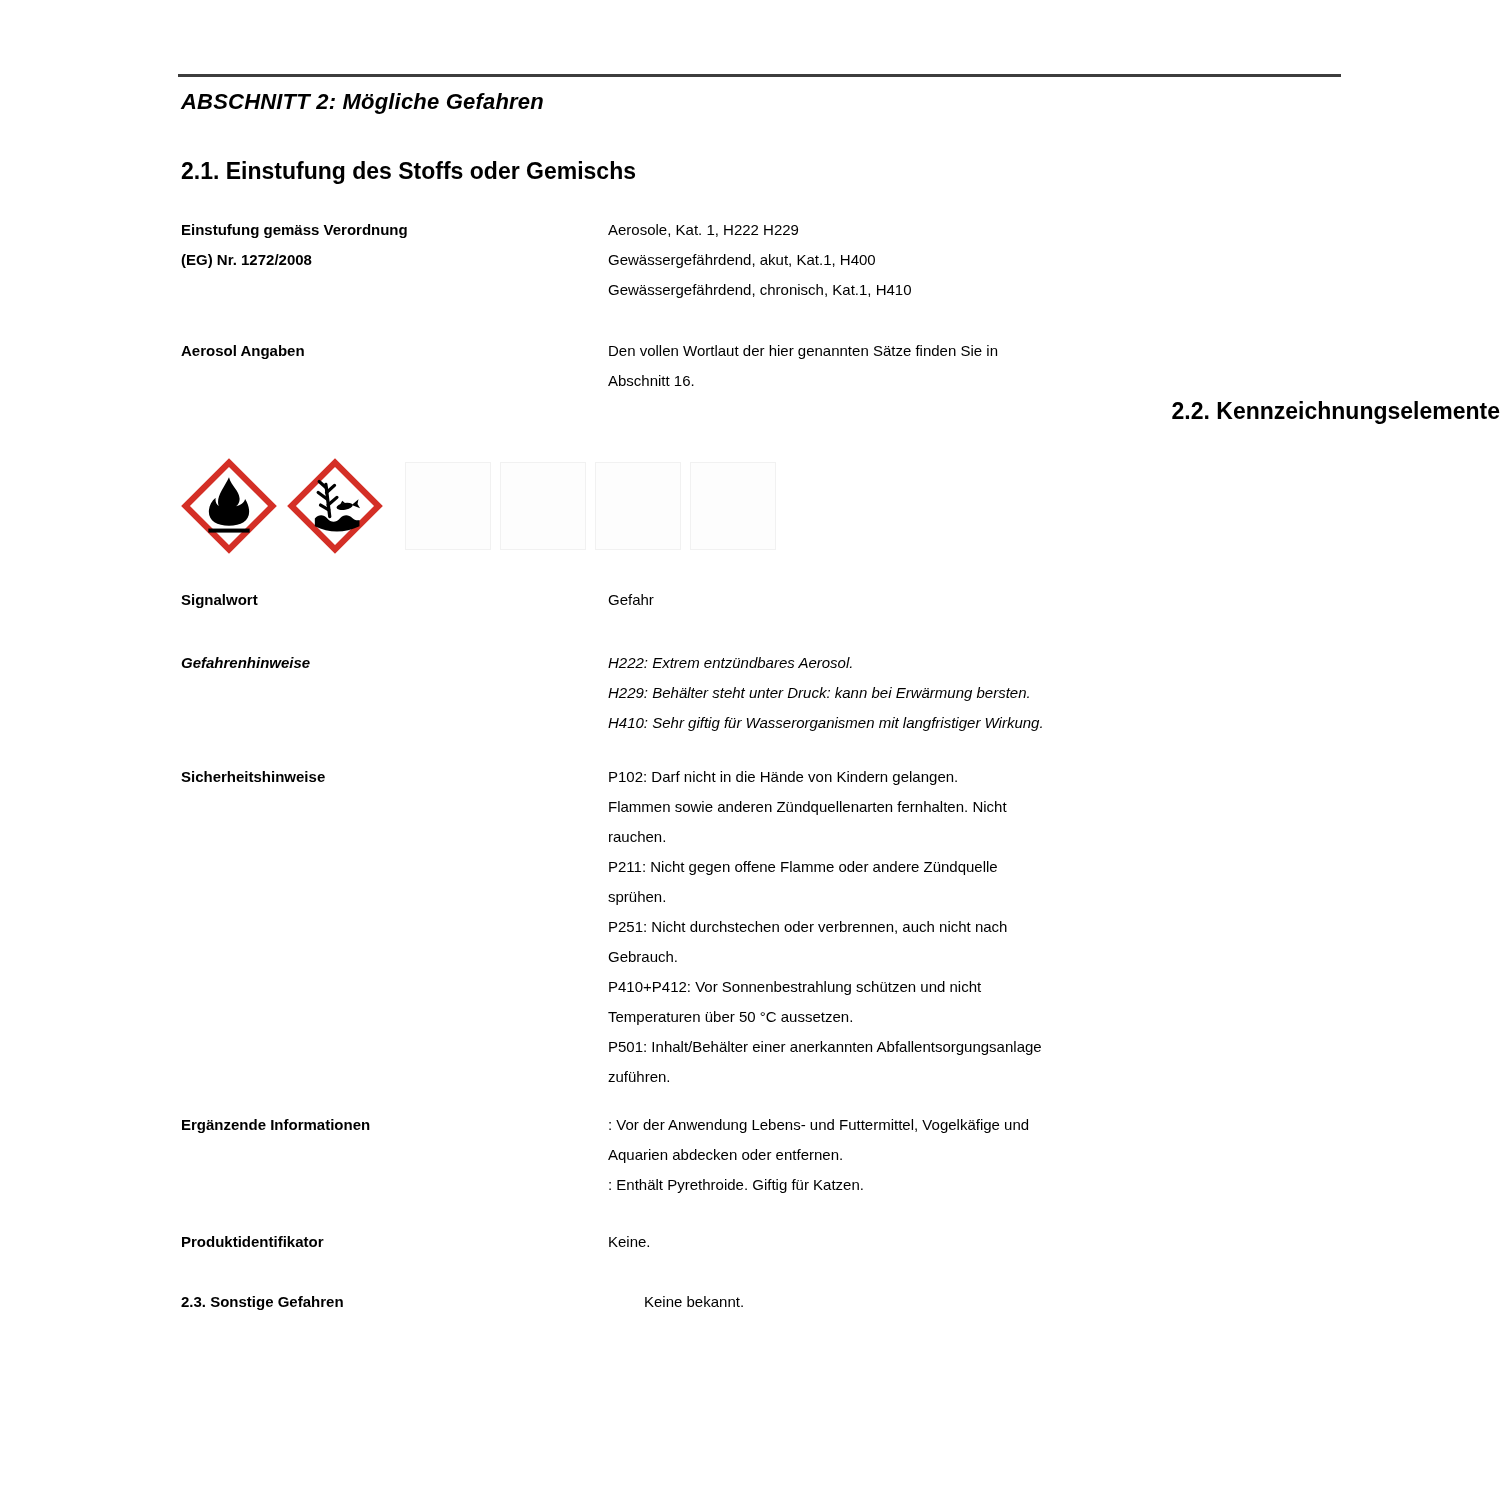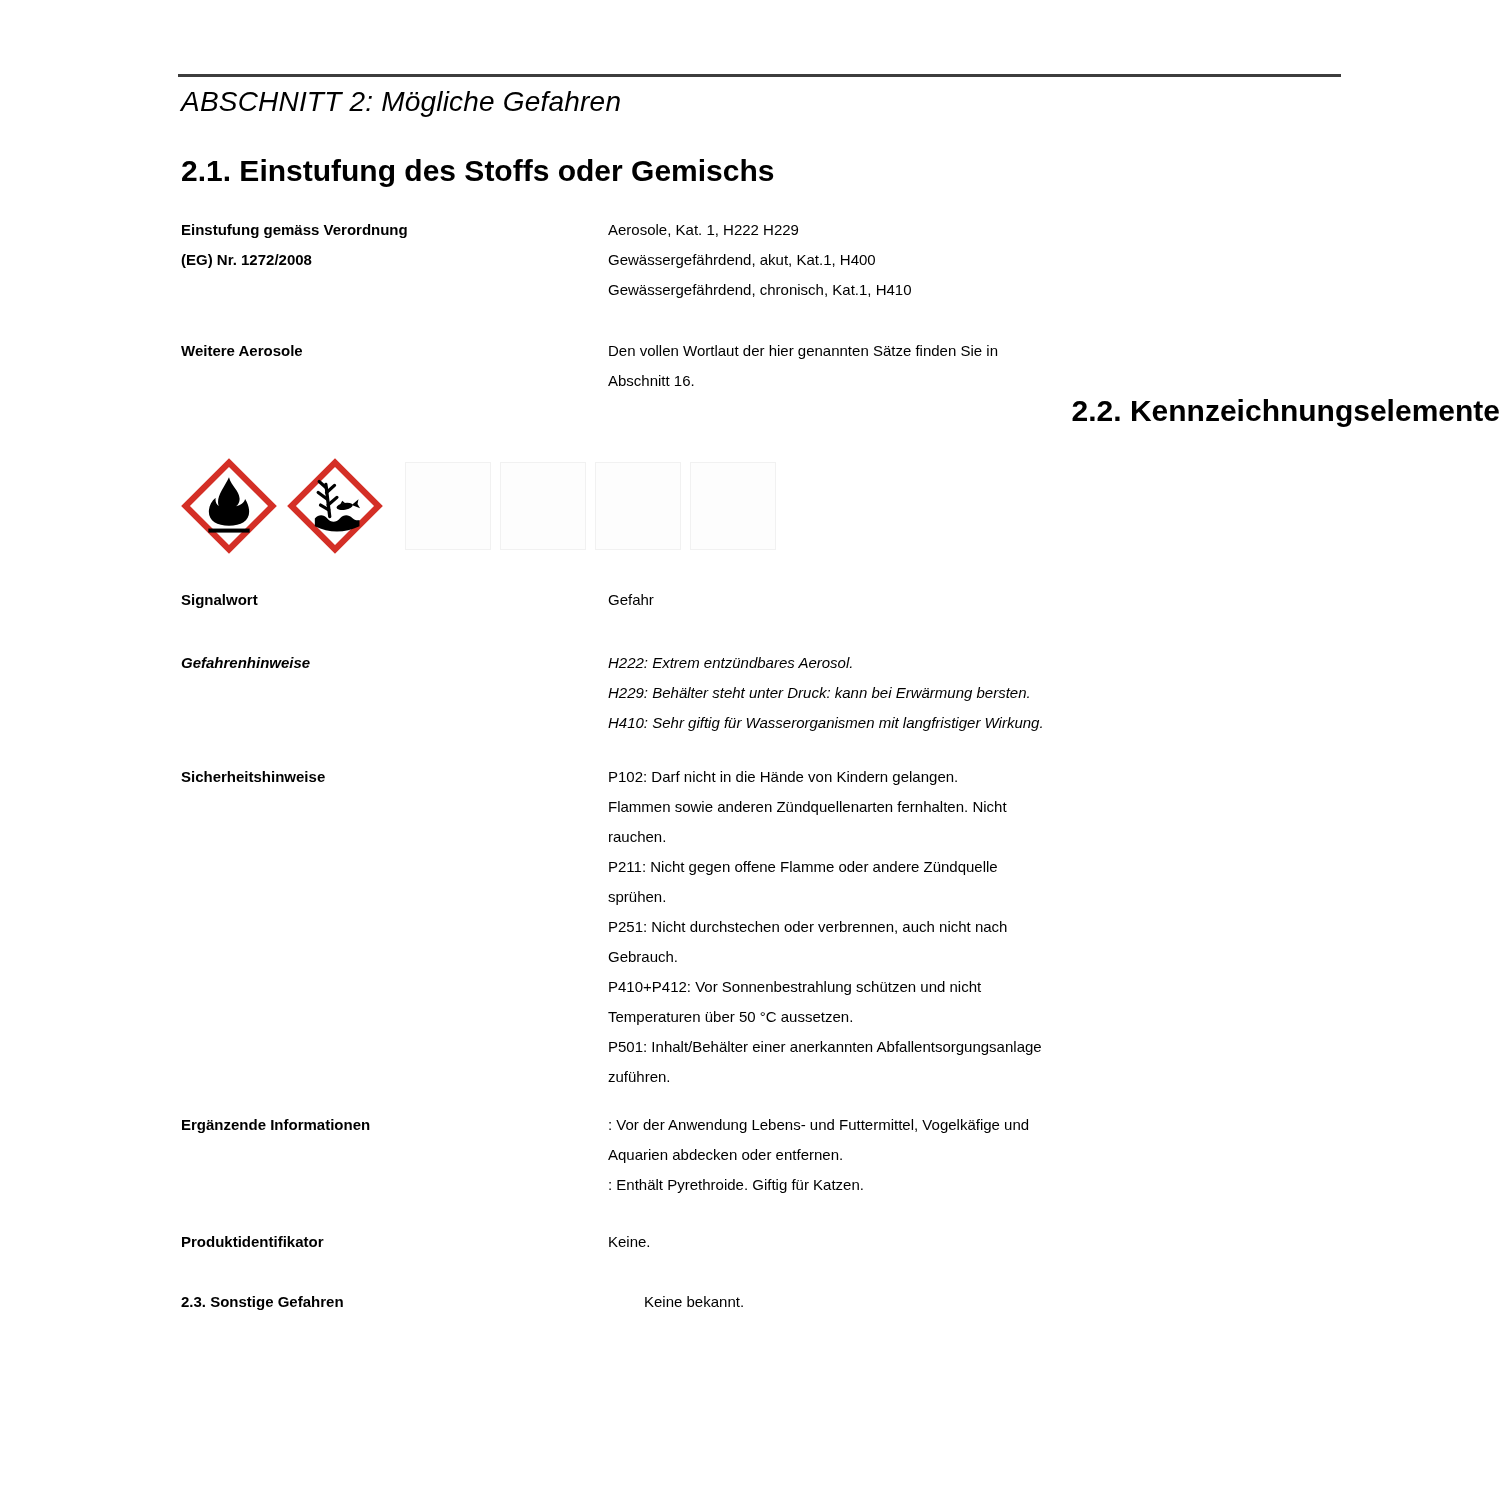--- a/index.html
+++ b/index.html
@@ -24,29 +24,29 @@
   }
   .rule {
     margin-top: 74px;
     margin-left: -3px;
     width: 1163px;
     height: 3px;
     background: #3d3d3d;
   }
   .section-title {
     margin: 6px 8px 0 0;
-    font-size: 28px;
+    font-size: 22px;
     line-height: 38px;
-    font-weight: normal;
+    font-weight: bold;
     font-style: italic;
     letter-spacing: 0.2px;
   }
   .subsection-title {
     margin: 0;
-    font-size: 30px;
+    font-size: 23px;
     line-height: 28px;
     font-weight: bold;
   }
   .s21 { margin-top: 36px; }
   .s22 { margin-top: 1px; text-align: right; }
   .row {
     display: flex;
     align-items: flex-start;
     font-size: 15px;
     line-height: 30px;
@@ -109,21 +109,21 @@
         <div>(EG) Nr. 1272/2008</div>
       </div>
     <div class="value">
         <div>Aerosole, Kat. 1, H222 H229</div>
         <div>Gewässergefährdend, akut, Kat.1, H400</div>
         <div>Gewässergefährdend, chronisch, Kat.1, H410</div>
       </div>
   </div>
 
   <div class="row r-weitere">
-    <div class="label">Weitere Aerosole</div>
+    <div class="label">Aerosol Angaben</div>
     <div class="value">
         <div>Den vollen Wortlaut der hier genannten Sätze finden Sie in</div>
         <div>Abschnitt 16.</div>
       </div>
   </div>
 
   <h2 class="subsection-title s22">2.2. Kennzeichnungselemente</h2>
 
   <div class="pictogram-row">
 

